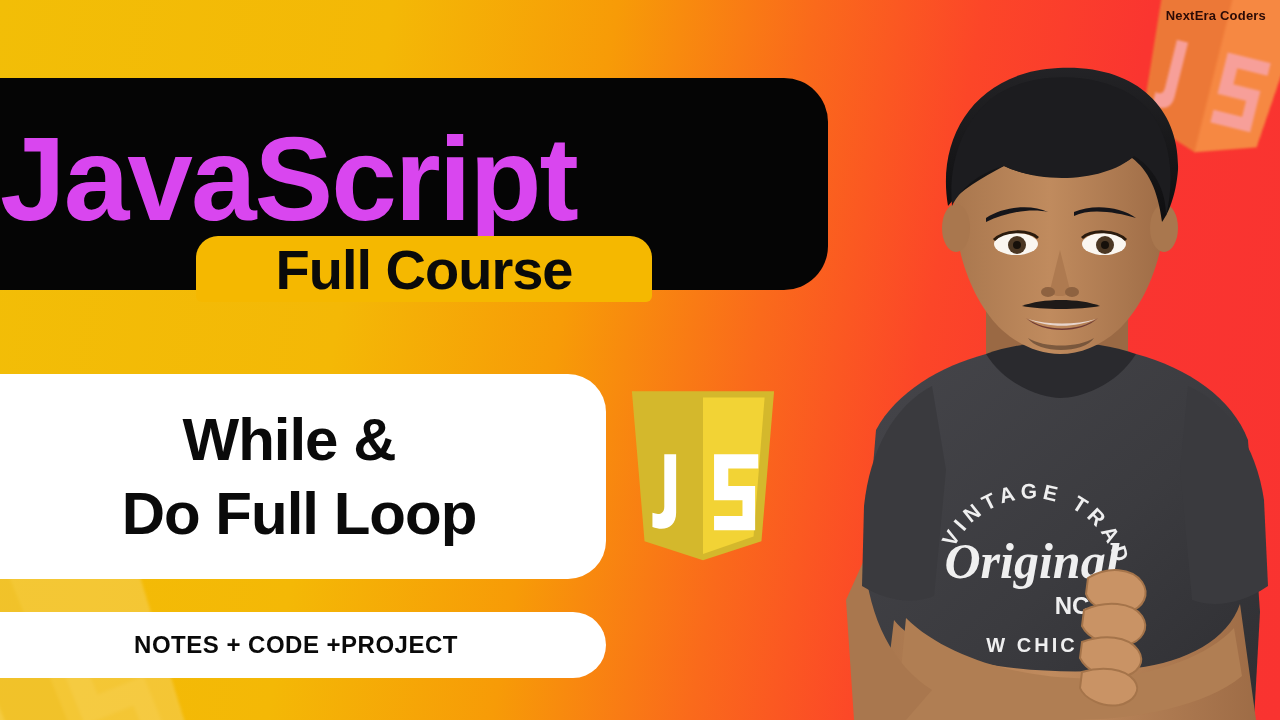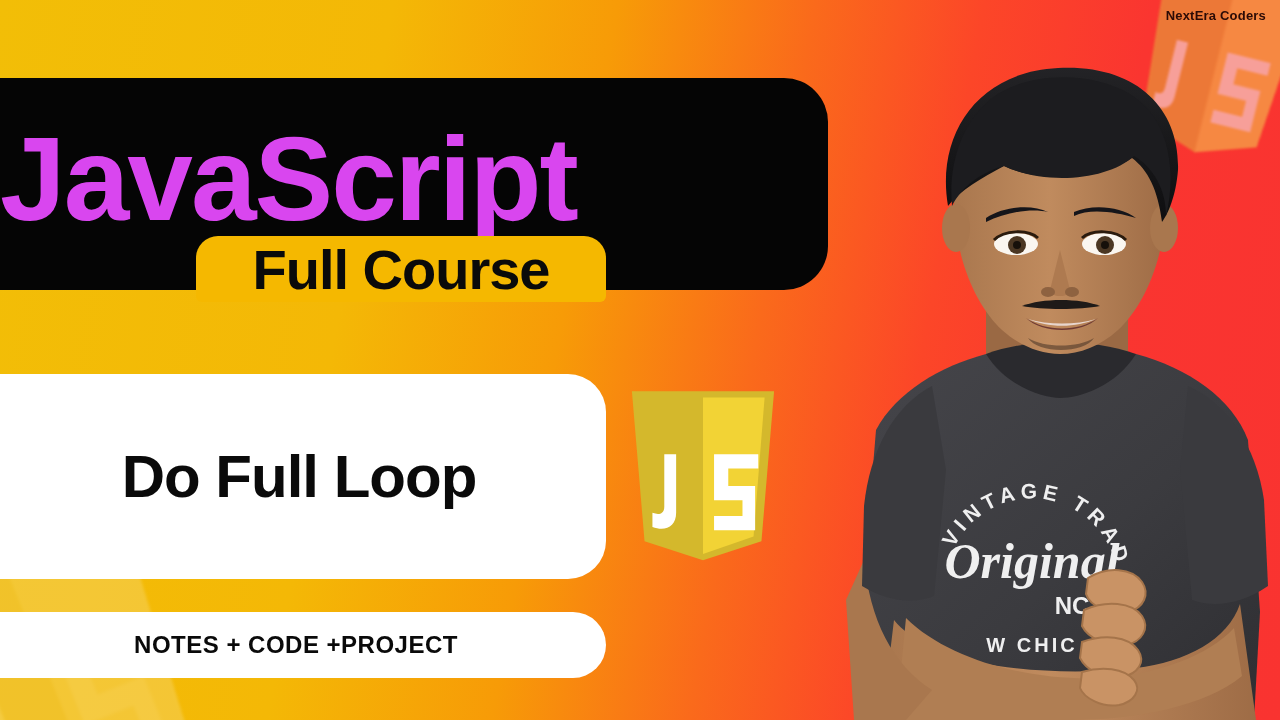--- a/index.html
+++ b/index.html
@@ -90,21 +90,21 @@
     line-height: 1;
     white-space: nowrap;
     font-family: "Liberation Sans", sans-serif;
   }
 
   
   .badge-fullcourse {
     position: absolute;
     left: 196px;
     top: 236px;
-    width: 410px;
+    width: 456px;
     height: 66px;
     background: #F5B800;
     border-radius: 22px 22px 6px 6px;
     z-index: 5;
     display: flex;
     align-items: center;
     justify-content: center;
   }
   .badge-fullcourse span {
     color: #0a0a0a;
@@ -350,20 +350,21 @@
 
   <div class="title-panel">
     <div class="title-text">JavaScript</div>
   </div>
 
   <div class="badge-fullcourse">
     <span>Full Course</span>
   </div>
 
   <div class="subtitle-panel">
+    <div class="subtitle-line l1">While &amp;</div>
     <div class="subtitle-line l2">Do Full Loop</div>
   </div>
 
   <div class="bottom-pill">
     <span>NOTES + CODE +PROJECT</span>
   </div>
 
   <div class="watermark">NextEra Coders</div>
 
 </div>

